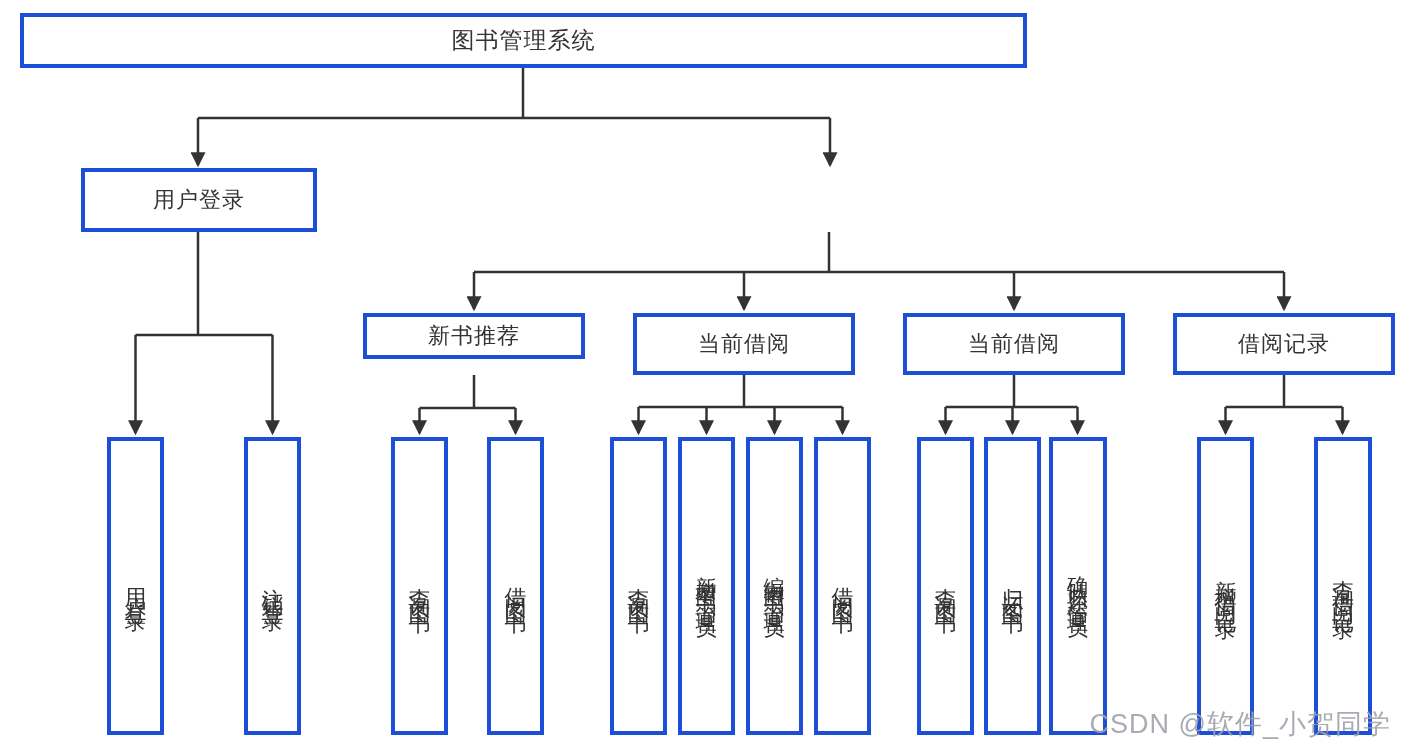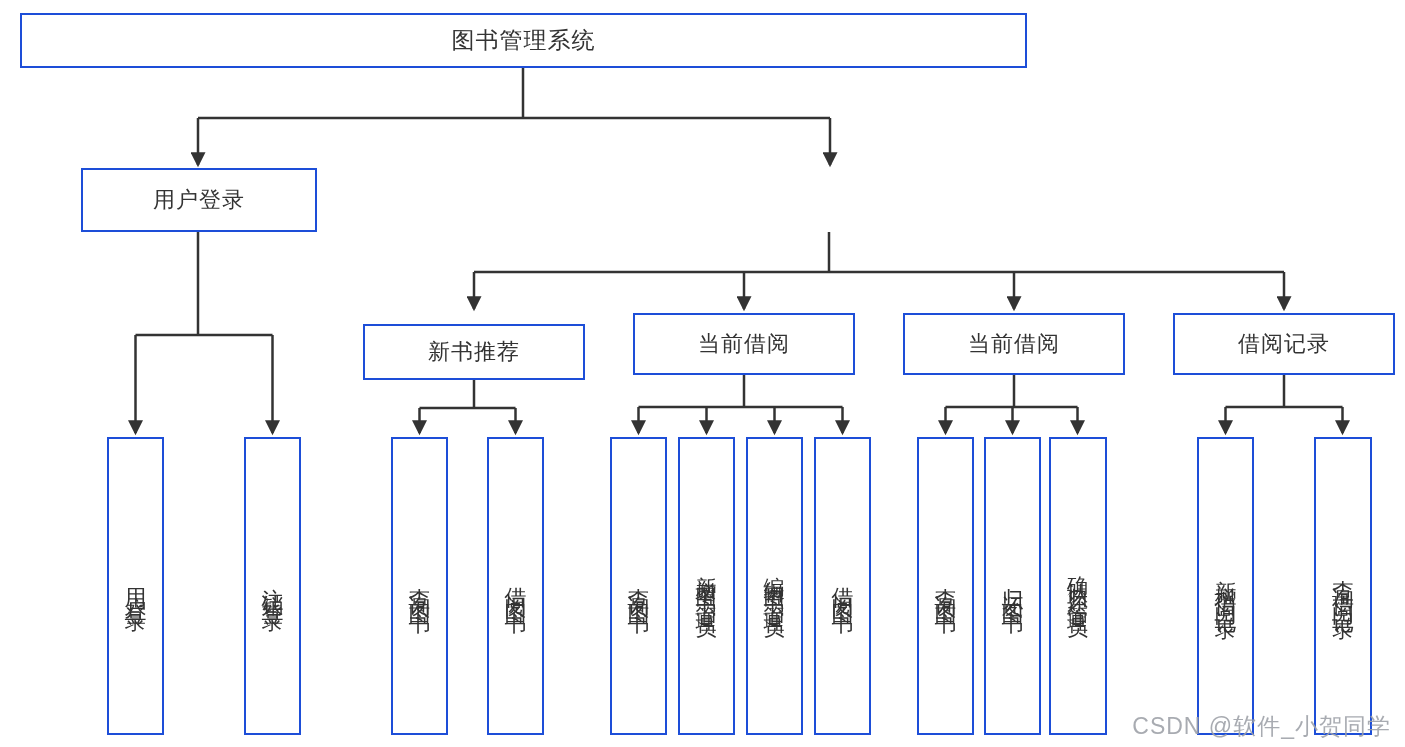--- a/index.html
+++ b/index.html
@@ -19,21 +19,21 @@
     position: absolute;
     left: 0; top: 0;
     width: 1405px;
     height: 747px;
     z-index: 1;
   }
   .node {
     position: absolute;
     box-sizing: border-box;
     background: #ffffff;
-    border: 2px solid #1d4ed8;
+    border: 4px solid #1d4ed8;
     color: #333333;
     display: flex;
     align-items: center;
     justify-content: center;
     font-size: 22px;
     letter-spacing: 1px;
     z-index: 2;
     text-align: left;
     line-height: 1.2;
   }
@@ -46,21 +46,21 @@
     padding: 4px 0;
   }
   .node.vert.long {
     letter-spacing: 6px;
     font-size: 21px;
   }
   .watermark {
     position: absolute;
     right: 14px;
     bottom: 5px;
-    font-size: 23px;
+    font-size: 27px;
     color: rgba(158, 162, 168, 0.9);
     letter-spacing: 1px;
     z-index: 3;
     white-space: nowrap;
   }
 </style>
 </head>
 <body>
 
 <div id="canvas">
@@ -112,21 +112,21 @@
       <path d="M1225.5,407 H1342.5"></path>
       <path d="M1225.5,407 V433" marker-end="url(#arw)"></path>
       <path d="M1342.5,407 V433" marker-end="url(#arw)"></path>
     </g>
   </svg>
 
   <div class="node" style="left:20px; top:13px; width:1007px; height:55px; font-size:23px;">图书管理系统</div>
 
   <div class="node" style="left:81px; top:168px; width:236px; height:64px;">用户登录</div>
 
-  <div class="node" style="left:363px; top:313px; width:222px; height:56px;margin-top:11px;">新书推荐</div>
+  <div class="node" style="left:363px; top:313px; width:222px; height:46px;">新书推荐</div>
   <div class="node" style="left:633px; top:313px; width:222px; height:62px;">当前借阅</div>
   <div class="node" style="left:903px; top:313px; width:222px; height:62px;">当前借阅</div>
   <div class="node" style="left:1173px; top:313px; width:222px; height:62px;">借阅记录</div>
 
   <div class="node vert" style="left:107px; top:437px; width:57px; height:298px;">用户登录</div>
   <div class="node vert" style="left:244px; top:437px; width:57px; height:298px;">注销登录</div>
 
   <div class="node vert" style="left:391px; top:437px; width:57px; height:298px;">查询图书</div>
   <div class="node vert" style="left:487px; top:437px; width:57px; height:298px;">借阅图书</div>
 

